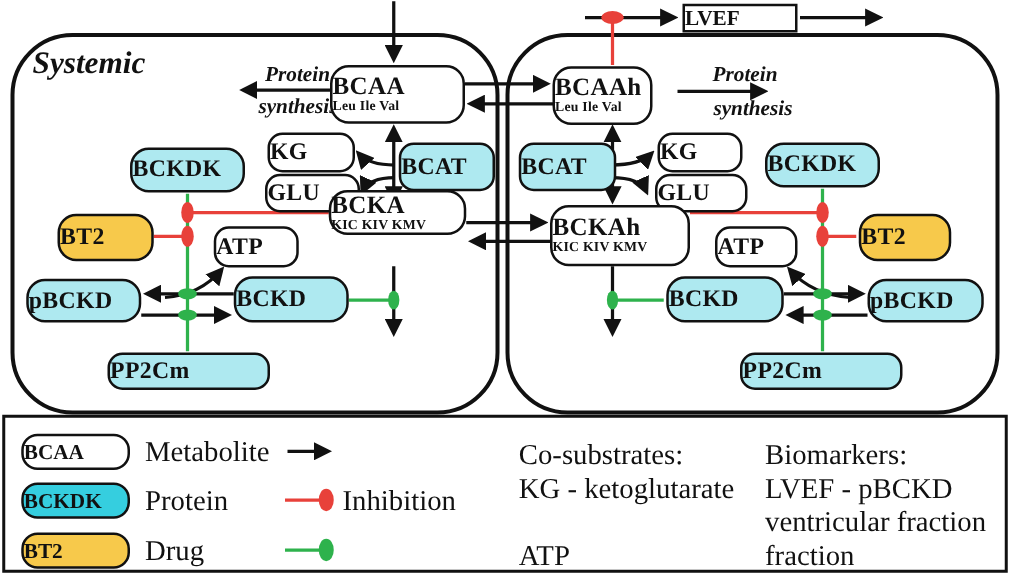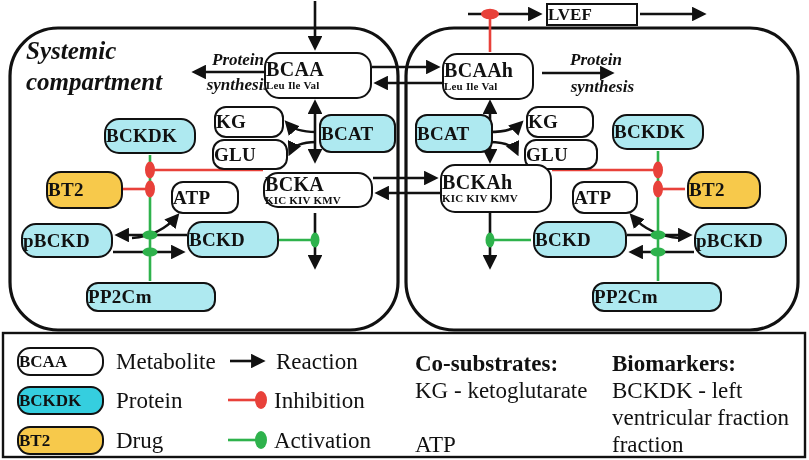--- a/index.html
+++ b/index.html
@@ -24,21 +24,21 @@
   .rect-node{border-radius:0;border-width:2.6px}
   .nl{font-size:19px;letter-spacing:.3px}
   .nl-big{font-size:20px;letter-spacing:.3px}
   .nl-small{font-size:17px}
   .ns{font-size:11px;letter-spacing:.2px}
   .cap{position:absolute;font-style:italic;font-weight:bold;white-space:nowrap}
   .cap-title{font-size:25px;line-height:1.22}
   .cap-heart{font-size:27px}
   .cap-ps{font-size:17px;text-align:right}
   .ltext{position:absolute;font-size:23px;white-space:nowrap;line-height:27px}
-  .lbold{font-weight:bold}
+  .lbold{font-weight:normal}
 </style>
 </head>
 <body>
 
 <div class="stage">
 
   <svg class="wires" viewBox="0 0 809 460">
     <defs>
       <marker id="ah" viewBox="0 0 10 10" refX="7.5" refY="5" markerWidth="5.6" markerHeight="5.6" orient="auto-start-reverse">
         <path d="M0 0 L10 5 L0 10 z" fill="#111111"></path>
@@ -104,21 +104,20 @@
       <ellipse class="rdot" cx="150" cy="170" rx="5" ry="8.5"></ellipse>
       <ellipse class="rdot" cx="150" cy="189" rx="5" ry="8.5"></ellipse>
       <ellipse class="rdot" cx="658" cy="170" rx="5" ry="8.5"></ellipse>
       <ellipse class="rdot" cx="658" cy="189" rx="5" ry="8.5"></ellipse>
       <ellipse class="rdot" cx="261" cy="400" rx="6" ry="9"></ellipse>
     </g>
   </svg>
 
   <div class="cap cap-title" style="left:26px;top:36px">
     <div>Systemic</div>
-    <div>compartment</div>
   </div>
 
   <div class="cap cap-ps" style="left:186px;top:50px;width:78px">Protein</div>
   <div class="cap cap-ps" style="left:180px;top:75px;width:90px">synthesis</div>
   <div class="cap cap-ps" style="left:544px;top:50px;width:78px">Protein</div>
   <div class="cap cap-ps" style="left:542px;top:77px;width:92px">synthesis</div>
 
   <div class="node rect-node" style="left:546px;top:3px;width:92px;height:23px">
     <span class="nl-small" style="font-weight:bold">LVEF</span>
   </div>
@@ -138,35 +137,35 @@
   </div>
   <div class="node enz" style="left:104px;top:118px;width:92px;height:36px">
     <span class="nl">BCKDK</span>
   </div>
   <div class="node drug" style="left:46px;top:171px;width:77px;height:38px">
     <span class="nl">BT2</span>
   </div>
   <div class="node" style="left:171px;top:181px;width:68px;height:33px;border-radius:12px">
     <span class="nl">ATP</span>
   </div>
-  <div class="node" style="left:263px;top:172px;width:110px;height:36px">
+  <div class="node" style="left:263px;top:152px;width:110px;height:36px">
     <span class="nl-big">BCKA</span>
     <span class="ns">KIC KIV KMV</span>
   </div>
   <div class="node enz" style="left:21px;top:223px;width:92px;height:35px">
     <span class="nl">pBCKD</span>
   </div>
   <div class="node enz" style="left:187px;top:221px;width:92px;height:37px">
     <span class="nl">BCKD</span>
   </div>
   <div class="node enz" style="left:86px;top:282px;width:130px;height:30px;border-radius:12px">
     <span class="nl">PP2Cm</span>
   </div>
 
-  <div class="node" style="left:442px;top:53px;width:92px;height:47px">
+  <div class="node" style="left:442px;top:53px;width:80px;height:47px">
     <span class="nl-big">BCAAh</span>
     <span class="ns">Leu Ile Val</span>
   </div>
   <div class="node enz" style="left:415px;top:114px;width:78px;height:39px;border-radius:12px">
     <span class="nl">BCAT</span>
   </div>
   <div class="node" style="left:526px;top:106px;width:68px;height:32px;border-radius:12px">
     <span class="nl">KG</span>
   </div>
   <div class="node" style="left:524px;top:139px;width:74px;height:31px;border-radius:12px">
@@ -201,26 +200,24 @@
   <div class="node legend-enz" style="left:17px;top:386px;width:87px;height:29px;border-radius:13px">
     <span class="nl-small" style="font-weight:bold">BCKDK</span>
   </div>
   <div class="node drug" style="left:17px;top:426px;width:87px;height:29px;border-radius:13px">
     <span class="nl-small" style="font-weight:bold">BT2</span>
   </div>
 
   <div class="ltext" style="left:116px;top:348px">Metabolite</div>
   <div class="ltext" style="left:116px;top:387px">Protein</div>
   <div class="ltext" style="left:116px;top:427px">Drug</div>
-  <div class="ltext" style="left:276px;top:348px">Reaction</div>
   <div class="ltext" style="left:274px;top:387px">Inhibition</div>
-  <div class="ltext" style="left:274px;top:427px">Activation</div>
 
   <div class="ltext lbold" style="left:415px;top:350px">Co-substrates:</div>
   <div class="ltext" style="left:415px;top:377px">KG - ketoglutarate</div>
   <div class="ltext" style="left:415px;top:431px">ATP</div>
 
   <div class="ltext lbold" style="left:612px;top:350px">Biomarkers:</div>
-  <div class="ltext" style="left:612px;top:377px">BCKDK - left</div>
+  <div class="ltext" style="left:612px;top:377px">LVEF - pBCKD</div>
   <div class="ltext" style="left:612px;top:404px">ventricular fraction</div>
   <div class="ltext" style="left:612px;top:431px">fraction</div>
 
 </div>
 
 </body></html>

